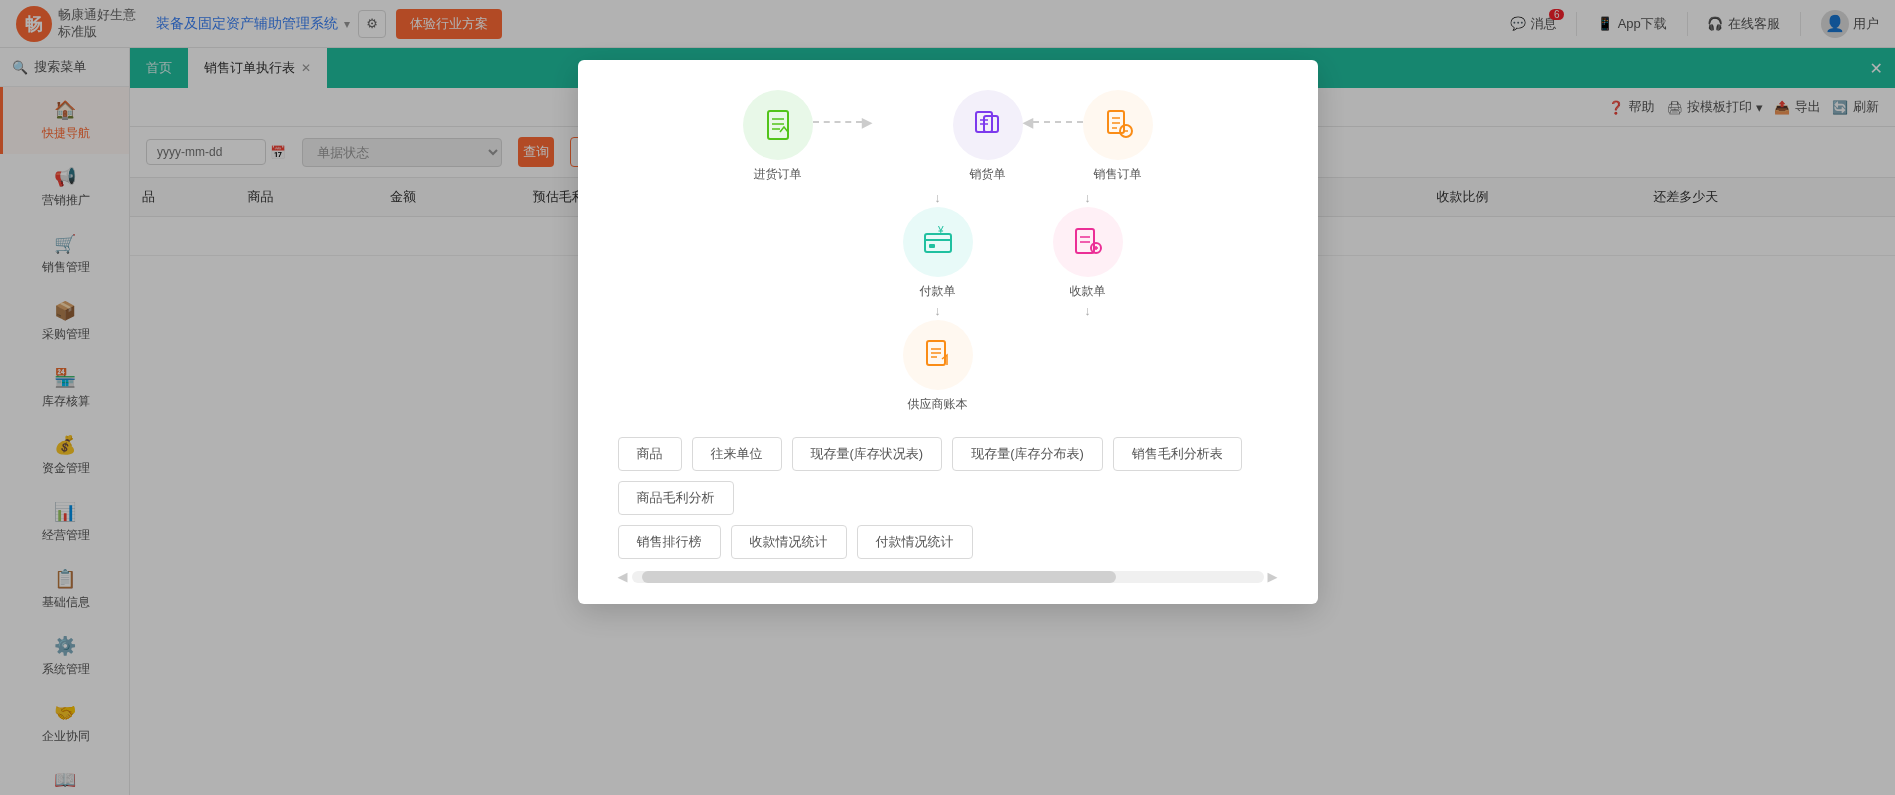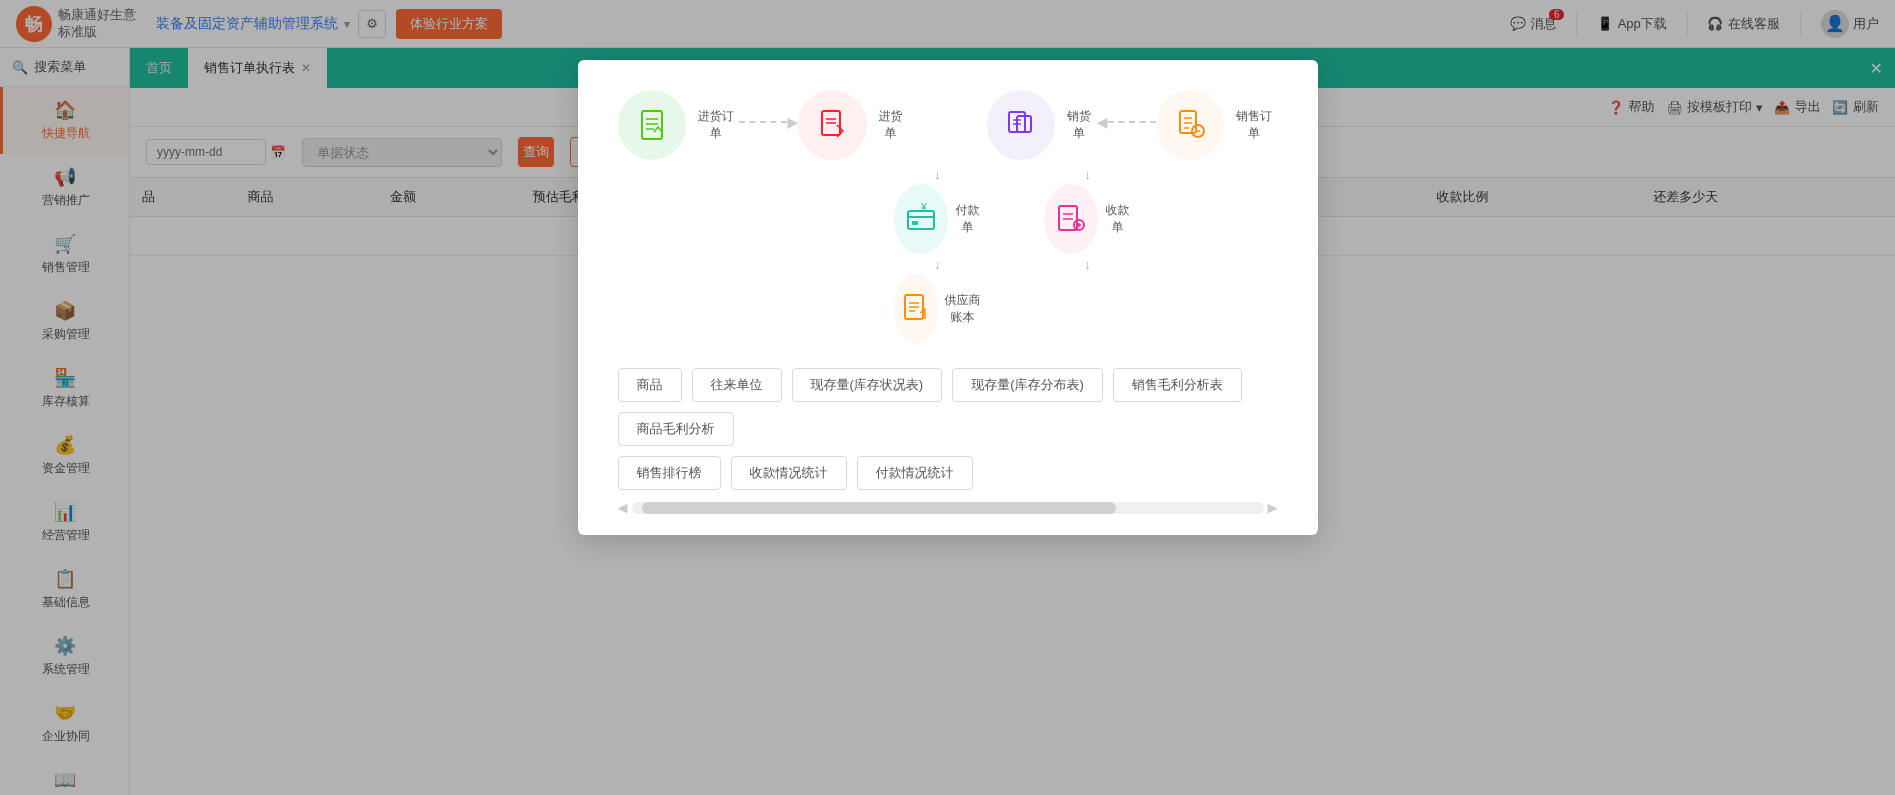--- a/index.html
+++ b/index.html
@@ -56,21 +56,21 @@
     
     .table-area { flex: 1; background: #fff; overflow: auto; }
     .data-table { width: 100%; border-collapse: collapse; }
     .data-table th { background: #fafafa; border-bottom: 1px solid #e8e8e8; padding: 10px 12px; font-size: 13px; color: #333; font-weight: 500; text-align: left; white-space: nowrap; }
     .data-table td { padding: 10px 12px; font-size: 13px; color: #555; border-bottom: 1px solid #f0f0f0; }
     .no-data { text-align: center; color: #999; padding: 60px; font-size: 13px; }
 
     
     .modal-overlay { position: fixed; top: 0; left: 0; width: 100%; height: 100%; background: rgba(0,0,0,0.3); z-index: 100; display: flex; align-items: flex-start; justify-content: center; padding-top: 60px; }
     .modal { background: #fff; border-radius: 6px; width: 740px; max-height: 580px; box-shadow: 0 8px 32px rgba(0,0,0,0.18); overflow: auto; padding: 30px 40px 20px; position: relative; }
-    .flow-node { display: flex; flex-direction: row; align-items: center; gap: 6px; text-align: center; }
+    .flow-node { display: flex; flex-direction: column; align-items: center; gap: 6px; }
     .flow-circle { width: 70px; height: 70px; border-radius: 50%; display: flex; align-items: center; justify-content: center; font-size: 28px; }
     .flow-label { font-size: 12px; color: #555; }
 
     
     .common-title { font-size: 14px; color: #333; font-weight: 500; margin-bottom: 12px; }
     .common-btns { display: flex; flex-wrap: wrap; gap: 10px; margin-bottom: 10px; }
     .common-btn { border: 1px solid #d9d9d9; background: #fff; border-radius: 4px; padding: 7px 18px; font-size: 13px; color: #555; cursor: pointer; }
 
     
     .modal-scroll-bar { margin-top: 12px; height: 12px; background: #f0f0f0; border-radius: 6px; position: relative; }
@@ -273,31 +273,20 @@
               </svg>
           </div>
           <span class="flow-label">进货订单</span>
         </div>
 
         <div style="display: flex; align-items: center; margin-top: 24px; width: 60px;">
           <span style="border-top: 2px dashed #ccc; flex: 1; display: inline-block;"></span>
           <span style="color: #ccc; font-size: 14px;">▶</span>
         </div>
 
-        <div class="flow-node">
-          <div class="flow-circle circle-red">
-            <svg width="36" height="36" viewBox="0 0 36 36">
-                <rect x="7" y="4" width="18" height="24" rx="2" fill="none" stroke="#f5222d" stroke-width="2"></rect>
-                <line x1="11" y1="12" x2="21" y2="12" stroke="#f5222d" stroke-width="1.5"></line>
-                <line x1="11" y1="16" x2="21" y2="16" stroke="#f5222d" stroke-width="1.5"></line>
-                <polyline points="22,18 28,24 22,30" fill="none" stroke="#f5222d" stroke-width="1.5"></polyline>
-              </svg>
-          </div>
-          <span class="flow-label">进货单</span>
-        </div>
 
         <div style="width: 80px;"></div>
 
         <div class="flow-node">
           <div class="flow-circle circle-purple">
             <svg width="36" height="36" viewBox="0 0 36 36">
                 <rect x="6" y="5" width="16" height="20" rx="2" fill="none" stroke="#7c3aed" stroke-width="2"></rect>
                 <rect x="14" y="9" width="14" height="16" rx="2" fill="none" stroke="#7c3aed" stroke-width="2"></rect>
                 <line x1="10" y1="13" x2="18" y2="13" stroke="#7c3aed" stroke-width="1.5"></line>
                 <line x1="10" y1="17" x2="18" y2="17" stroke="#7c3aed" stroke-width="1.5"></line>

